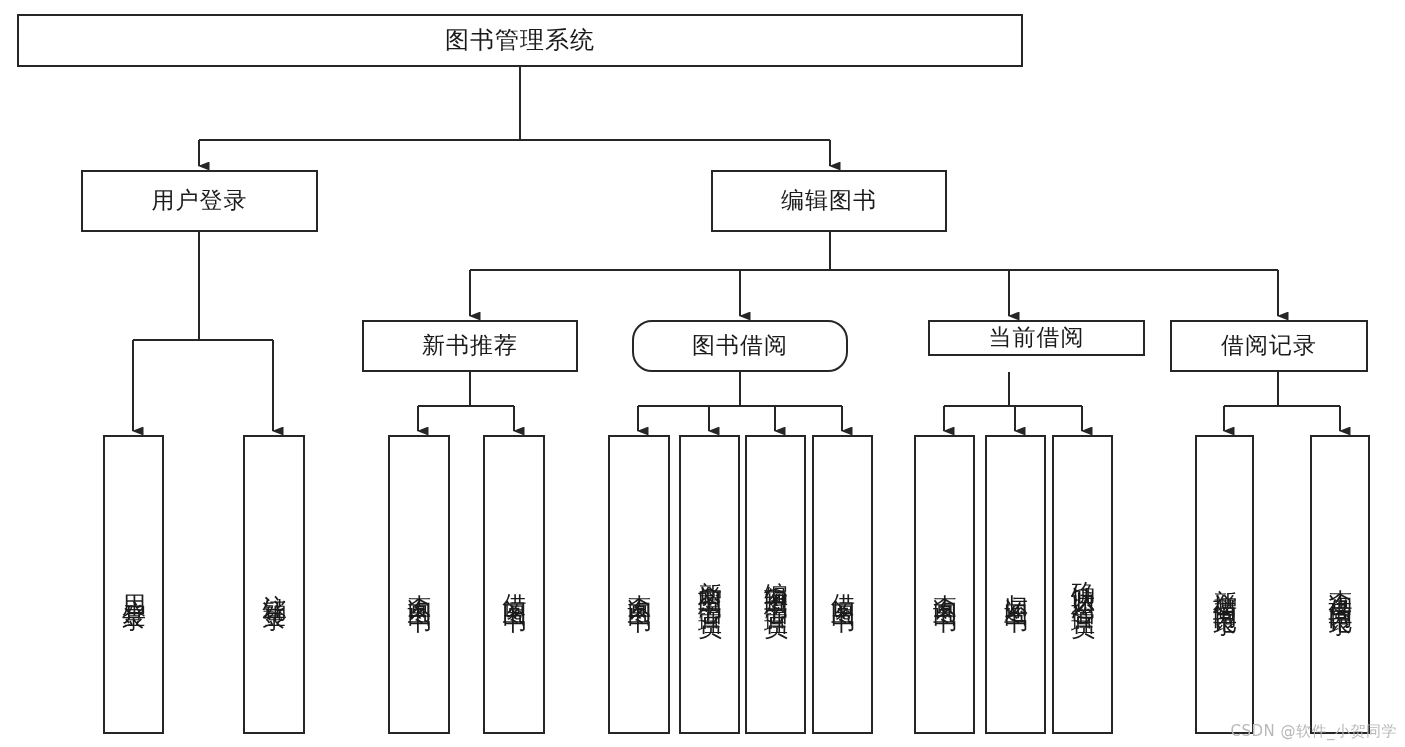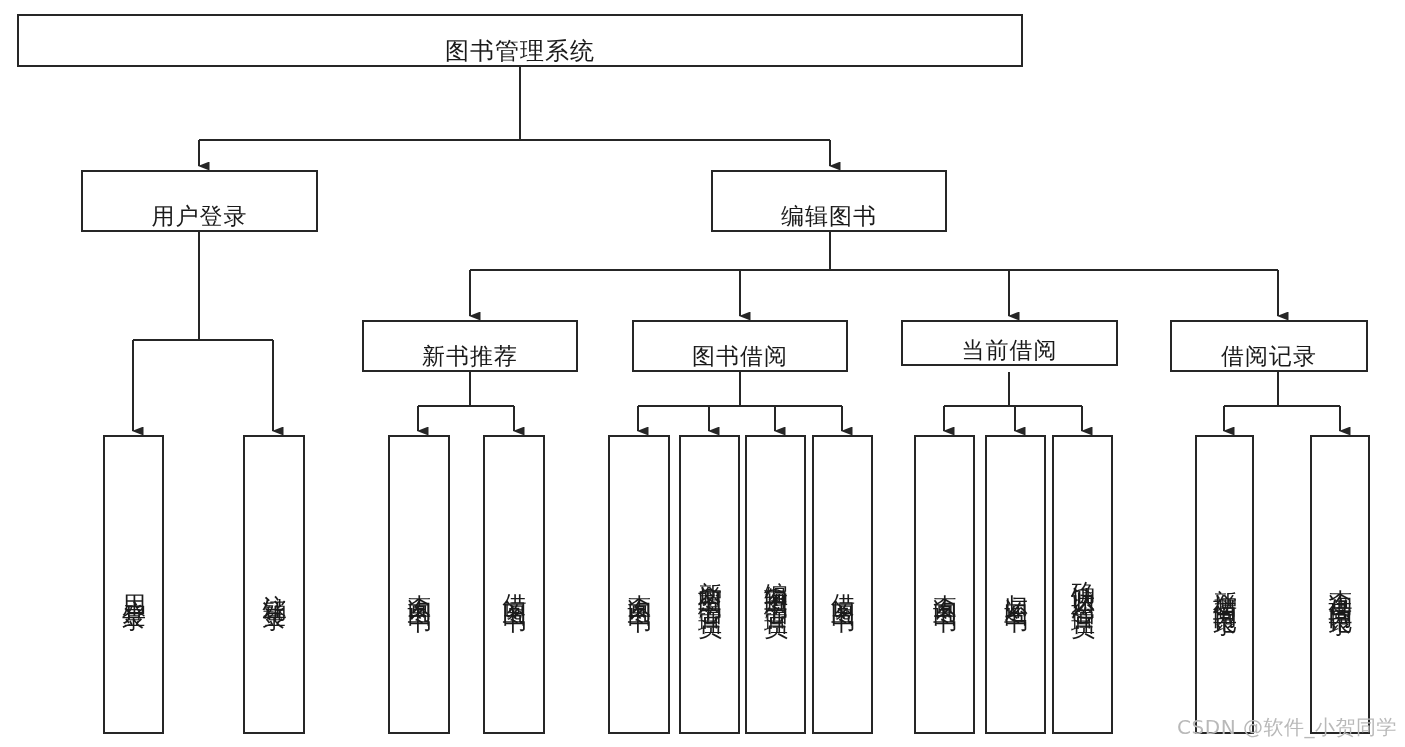--- a/index.html
+++ b/index.html
@@ -13,21 +13,21 @@
   }
   #diagram-root{position:relative;width:1405px;height:747px;}
   svg.wires{position:absolute;left:0;top:0;width:1405px;height:747px;}
 
   .node{
     position:absolute;
     box-sizing:border-box;
     background:#ffffff;
     border:2.5px solid #262626;
     display:flex;
-    align-items:flex-end;
+    align-items:center;
     justify-content:center;
     color:#1a1a1a;
   }
   .node .label{
     display:block;
     text-align:center;
     line-height:1.18;
     letter-spacing:1px;
     white-space:pre-wrap;
   }
@@ -45,21 +45,21 @@
     text-orientation:upright;
     font-size:24px;
     line-height:1.05;
     letter-spacing:5px;
     text-align:center;
   }
   .watermark{
     position:absolute;
     right:8px;
     bottom:6px;
-    font-size:20px;
+    font-size:15px;
     color:#b9b9b9;
     letter-spacing:0.5px;
     user-select:none;
     white-space:nowrap;
   }
 </style>
 </head>
 <body>
 
 <div id="diagram-root">
@@ -121,24 +121,24 @@
   <div class="node h" style="left: 81px; top: 170px; width: 237px; height: 62px;">
     <span class="label">用户登录</span>
   </div>
   <div class="node h" style="left: 711px; top: 170px; width: 236px; height: 62px;">
     <span class="label">编辑图书</span>
   </div>
 
   <div class="node h" style="left: 362px; top: 320px; width: 216px; height: 52px;">
     <span class="label">新书推荐</span>
   </div>
-  <div class="node h" style="left: 632px; top: 320px; width: 216px; height: 52px;">
+  <div class="node h" style="left: 632px; top: 320px; width: 216px; height: 52px; border-radius: 20px;">
     <span class="label">图书借阅</span>
   </div>
-  <div class="node h" style="left: 901px; top: 320px; width: 217px; height: 46px;">
+  <div class="node h" style="left: 928px; top: 320px; width: 217px; height: 36px;">
     <span class="label">当前借阅</span>
   </div>
   <div class="node h" style="left: 1170px; top: 320px; width: 198px; height: 52px;">
     <span class="label">借阅记录</span>
   </div>
 
   <div class="node v" style="left: 103px; top: 435px; width: 61px; height: 299px;">
     <span class="label">用户登录</span>
   </div>
   <div class="node v" style="left: 243px; top: 435px; width: 62px; height: 299px;">

